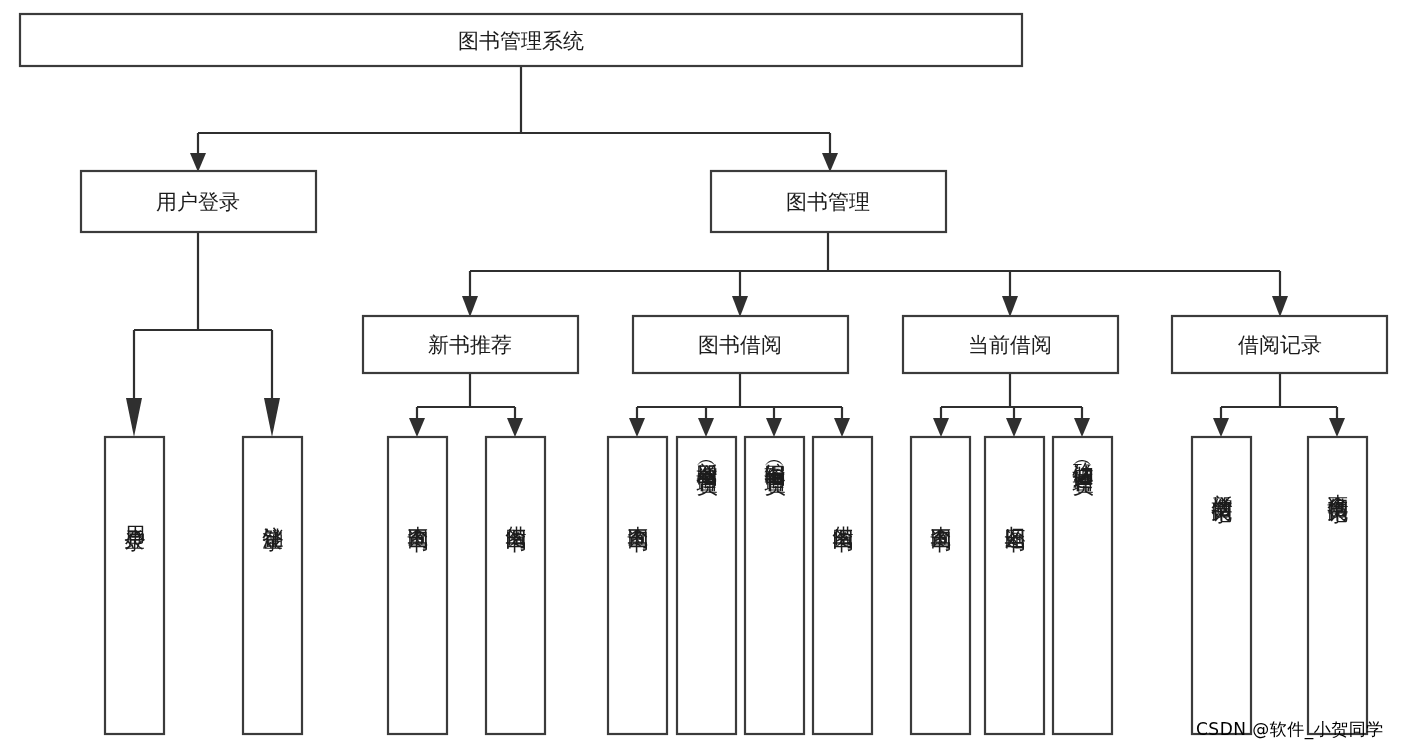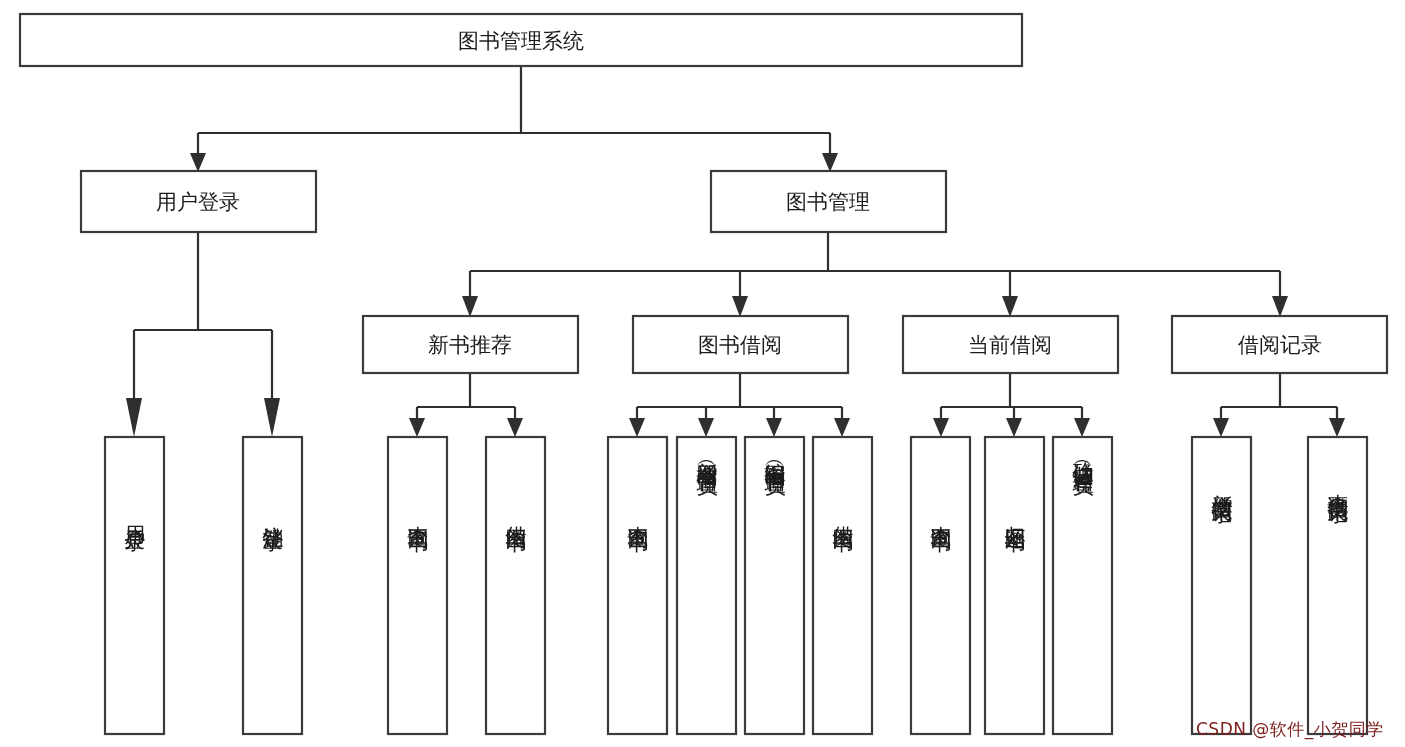--- a/index.html
+++ b/index.html
@@ -58,21 +58,21 @@
     line-height: 1.18;
     letter-spacing: 2px;
     color: #1c1c1c;
     white-space: nowrap;
     text-align: center;
   }
   .watermark {
     position: absolute;
     font-family: "DejaVu Sans", "Liberation Sans", sans-serif;
     font-size: 17px;
-    color: #7f1d1d;
+    color: #000000;
     white-space: nowrap;
     letter-spacing: 0.5px;
   }
 </style>
 </head>
 <body>
 
 <svg id="diagram" viewBox="0 0 1405 747">
 
   <g>

